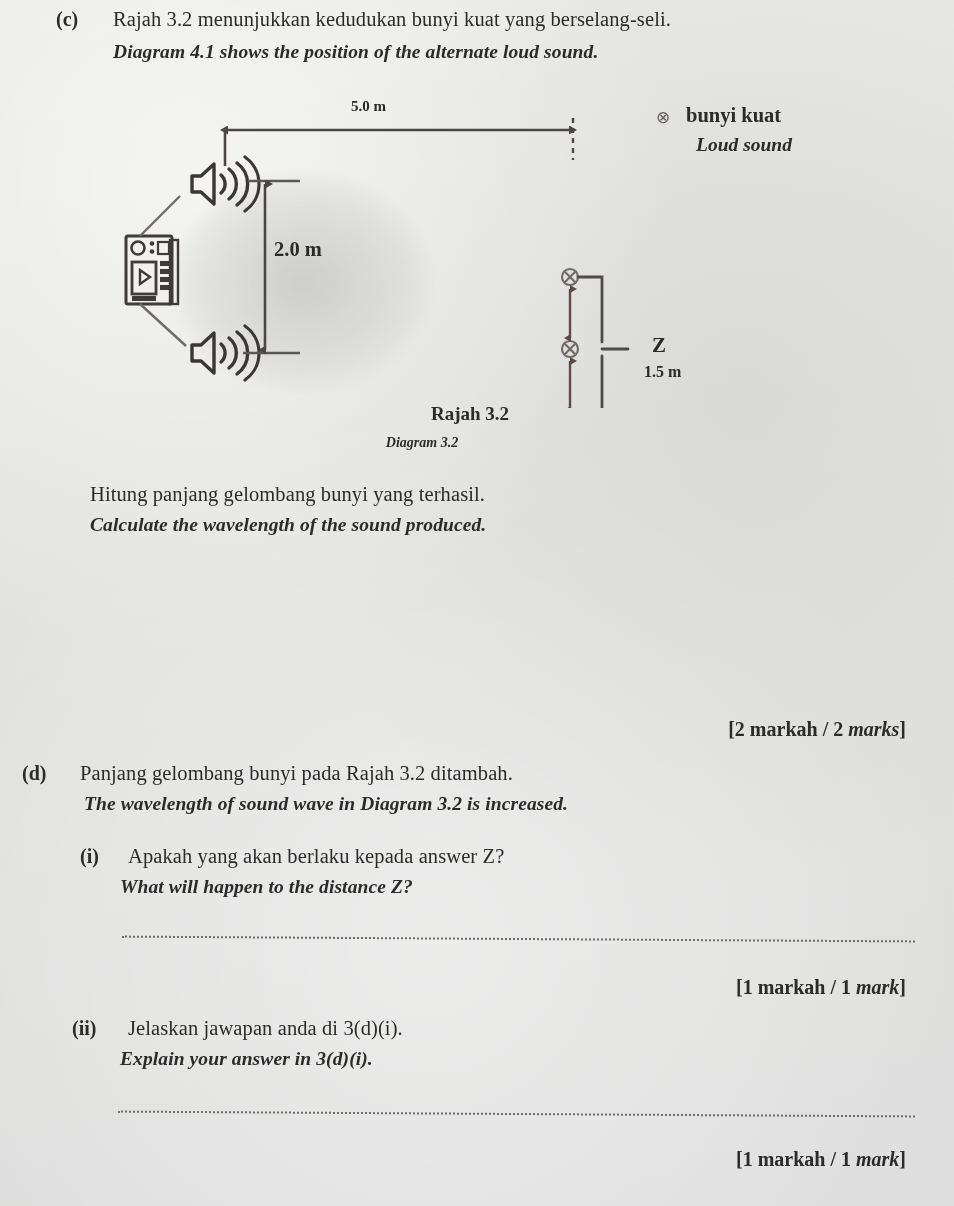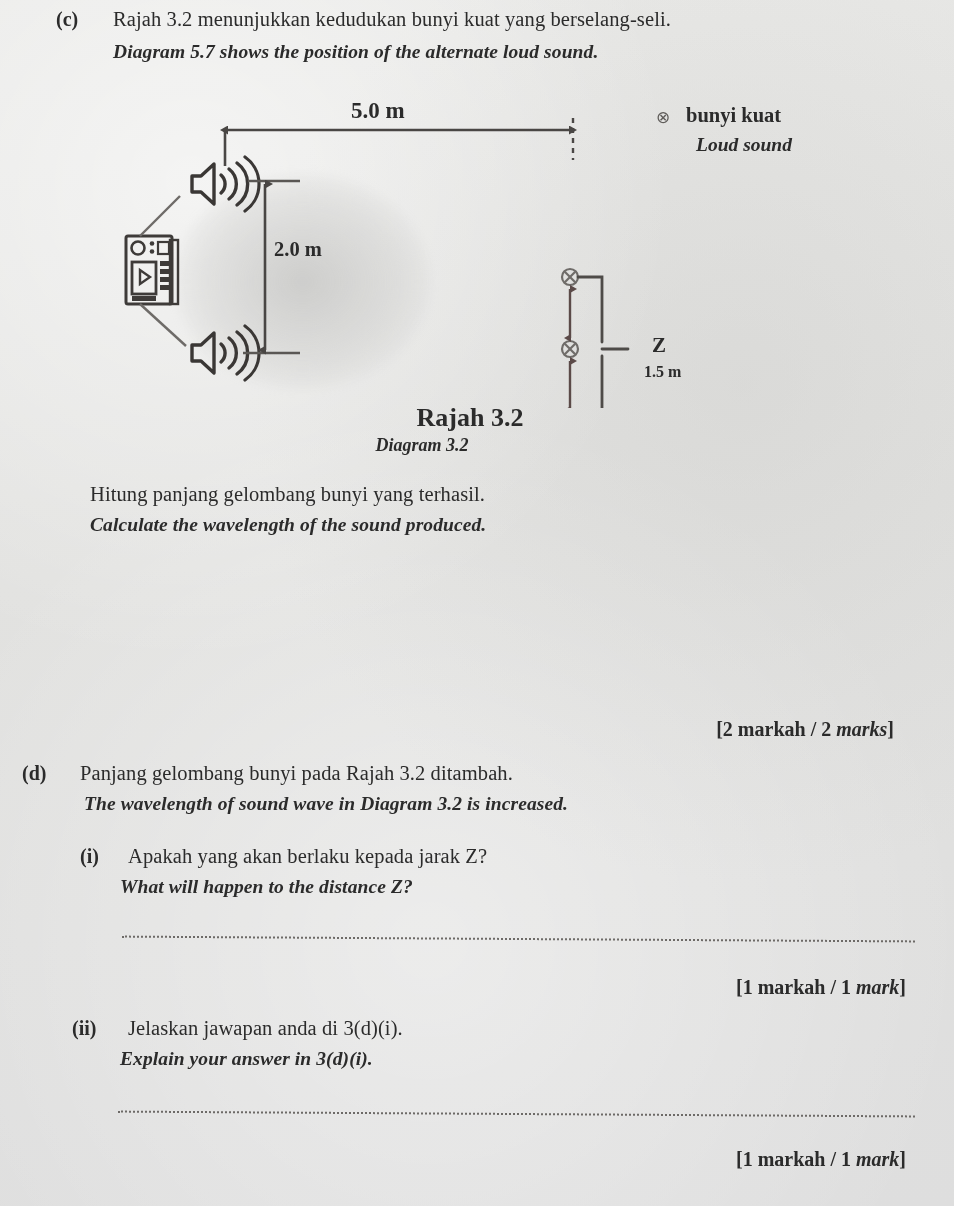--- a/index.html
+++ b/index.html
@@ -65,21 +65,21 @@
 
 <div class="page">
 
   <div class="abs" style="left:56px; top:8px;">
     <span class="q-label">(c)</span>
   </div>
   <div class="abs" style="left:113px; top:8px; width:800px;">
     <span class="bm">Rajah 3.2 menunjukkan kedudukan bunyi kuat yang berselang-seli.</span>
   </div>
   <div class="abs" style="left:113px; top:41px; width:800px;">
-    <span class="en">Diagram 5.7 shows the position of the alternate loud sound.</span>
+    <span class="en">Diagram 4.1 shows the position of the alternate loud sound.</span>
   </div>
 
   <div id="diagram-figure">
     <div class="shade-blob"></div>
 
     <svg width="954" height="320" viewBox="0 0 954 320" style="position:absolute; left:0; top:0;">
       <defs>
         <marker id="arrL" markerWidth="9" markerHeight="9" refX="8" refY="4.5" orient="auto" markerUnits="userSpaceOnUse">
           <path d="M8,0 L0,4.5 L8,9 Z" fill="#494644"></path>
         </marker>
@@ -162,61 +162,61 @@
         <line x1="570" y1="273" x2="570" y2="322" stroke="#5b4a48" stroke-width="2.4" marker-start="url(#arrUpS)" marker-end="url(#arrDnS)"></line>
       </g>
 
       <g fill="none" stroke="#4e4b48" stroke-width="2.8" stroke-linecap="round">
         <path d="M578,189 L602,189 L602,254"></path>
         <path d="M602,268 L602,333 L578,333"></path>
         <path d="M602,261 L628,261"></path>
       </g>
     </svg>
 
-    <div class="abs" style="left:351px; top:10px; font-size:23px; font-weight:700;text-align:right;">5.0 m</div>
+    <div class="abs" style="left:351px; top:10px; font-size:15px; font-weight:700;text-align:right;">5.0 m</div>
 
     <div class="abs" style="left:274px; top:150px; font-size:20.5px; font-weight:700;">2.0 m</div>
 
     <div class="abs" style="left:652px; top:245px; font-size:21px; font-weight:700;">Z</div>
     <div class="abs" style="left:644px; top:275px; font-size:16px; font-weight:700;">1.5 m</div>
 
     <div class="abs" style="left:656px; top:19px; font-size:17px; color:#5f5c59;">⊗</div>
     <div class="abs" style="left:686px; top:16px; font-size:20.5px; font-weight:700;">bunyi kuat</div>
     <div class="abs" style="left:696px; top:46px; font-size:19.5px; font-weight:700; font-style:italic;">Loud sound</div>
   </div>
 
-  <div class="abs cap" style="left:0; top:403px; width:940px; font-size:26px; font-weight:700;">Rajah 3.2</div>
-  <div class="abs cap" style="left:0; top:435px; width:844px; font-size:18px; font-weight:700; font-style:italic;">Diagram 3.2</div>
+  <div class="abs cap" style="left:0; top:403px; width:940px; font-size:19px; font-weight:700;">Rajah 3.2</div>
+  <div class="abs cap" style="left:0; top:435px; width:844px; font-size:14px; font-weight:700; font-style:italic;">Diagram 3.2</div>
 
   <div class="abs" style="left:90px; top:483px; width:800px;">
     <span class="bm">Hitung panjang gelombang bunyi yang terhasil.</span>
   </div>
   <div class="abs" style="left:90px; top:514px; width:800px;">
     <span class="en">Calculate the wavelength of the sound produced.</span>
   </div>
 
-  <div class="abs marks" style="left:288px; top:718px; width:606px;">
+  <div class="abs marks" style="left:300px; top:718px; width:606px;">
     <span>[2 markah / 2 </span><i>marks</i><span>]</span>
   </div>
 
   <div class="abs" style="left:22px; top:762px;">
     <span class="q-label">(d)</span>
   </div>
   <div class="abs" style="left:80px; top:762px; width:840px;">
     <span class="bm">Panjang gelombang bunyi pada Rajah 3.2 ditambah.</span>
   </div>
   <div class="abs" style="left:72px; top:793px; width:850px;margin-left:12px;">
     <span class="en">The wavelength of sound wave in Diagram 3.2 is increased.</span>
   </div>
 
   <div class="abs" style="left:80px; top:845px;">
     <span class="q-label">(i)</span>
   </div>
   <div class="abs" style="left:128px; top:845px; width:790px;">
-    <span class="bm">Apakah yang akan berlaku kepada jarak Z?</span>
+    <span class="bm">Apakah yang akan berlaku kepada answer Z?</span>
   </div>
   <div class="abs" style="left:120px; top:876px; width:790px;">
     <span class="en">What will happen to the distance Z?</span>
   </div>
 
   <div class="abs dotted-rule" style="left:122px; top:938px; width:793px; transform:rotate(0.35deg);"></div>
 
   <div class="abs marks" style="left:300px; top:976px; width:606px;">
     <span>[1 markah / 1 </span><i>mark</i><span>]</span>
   </div>

